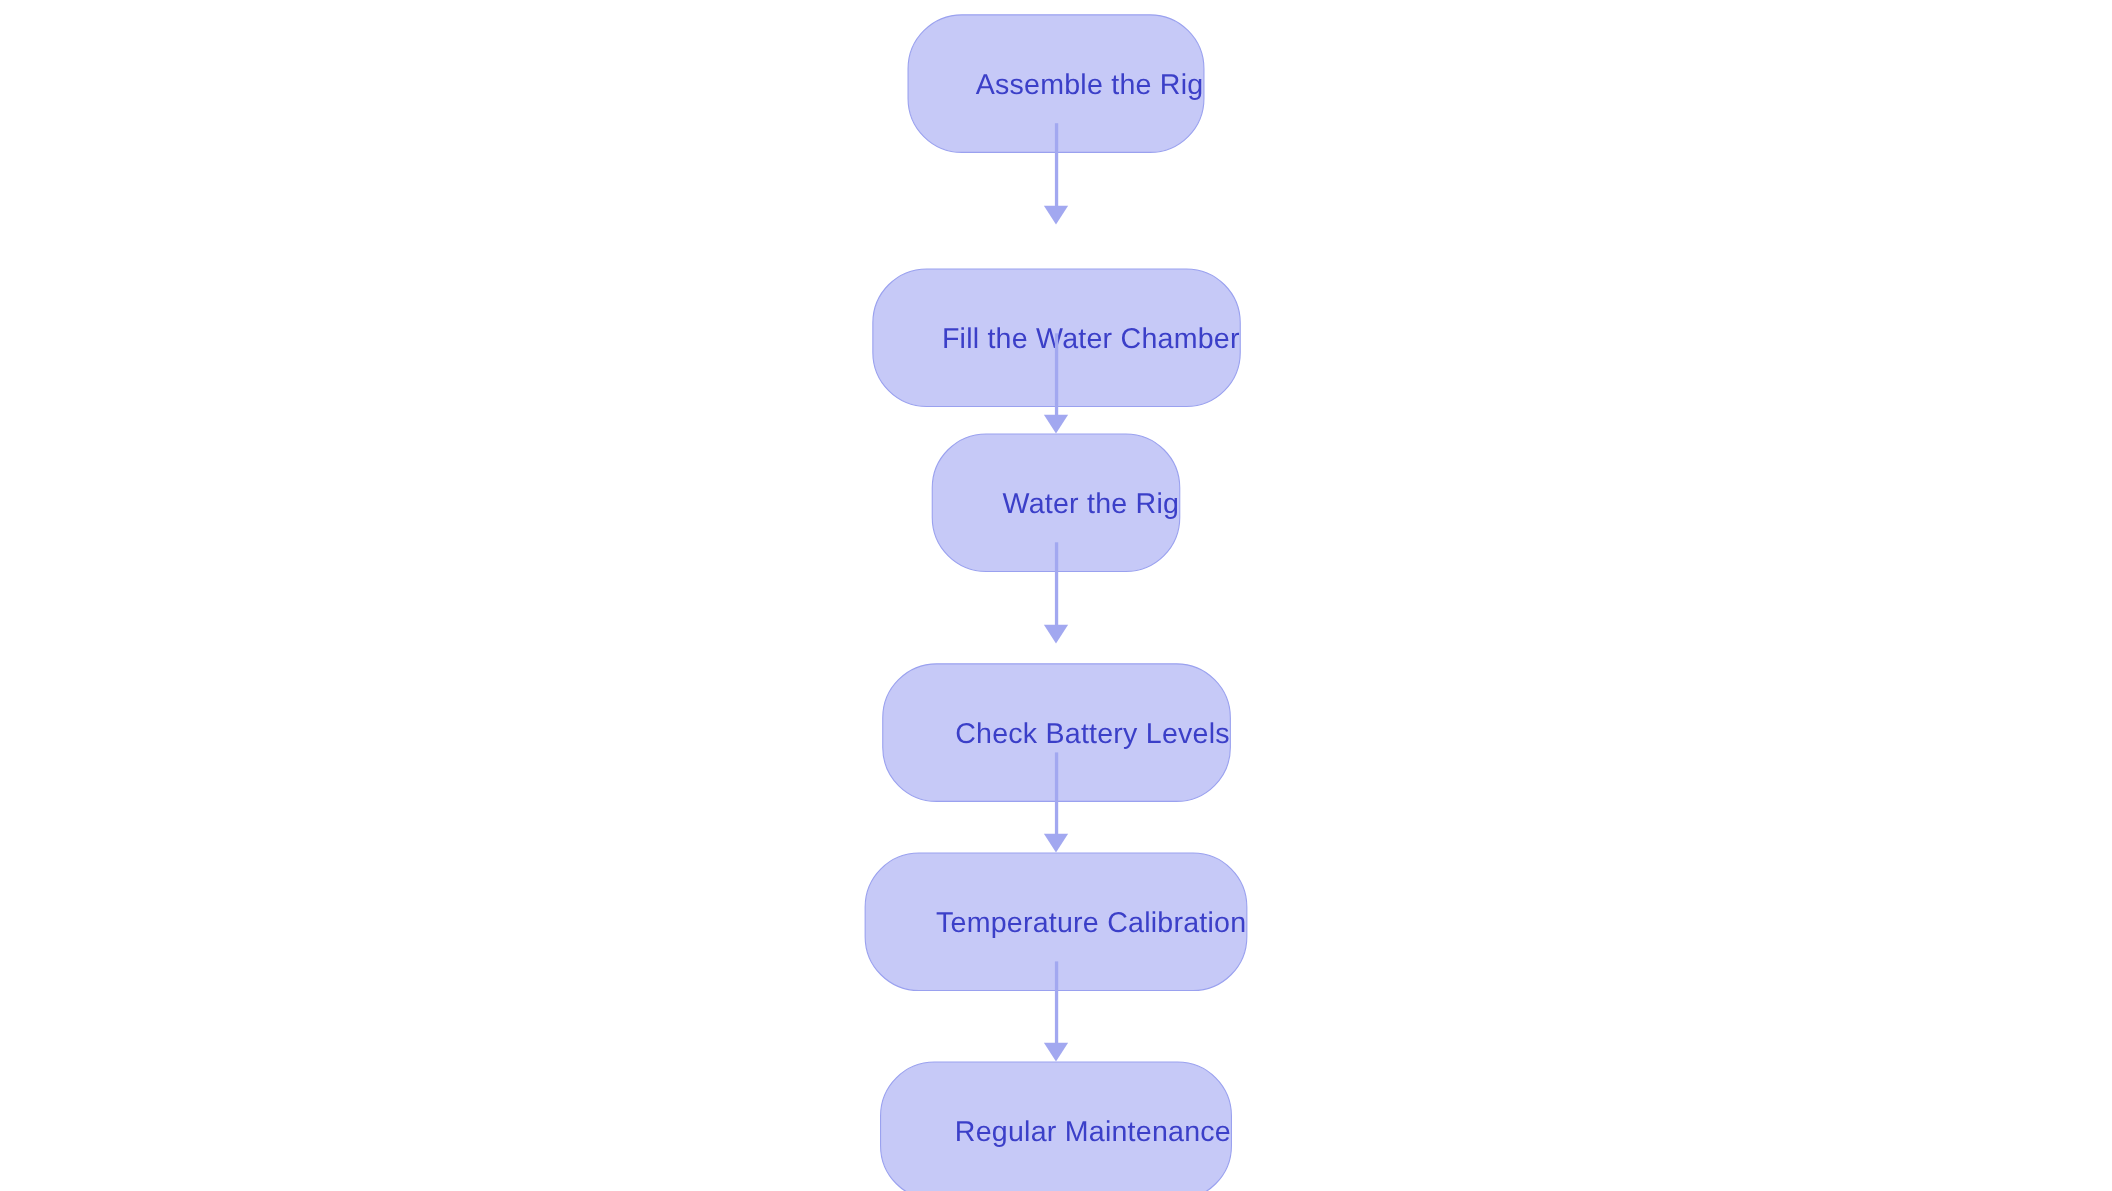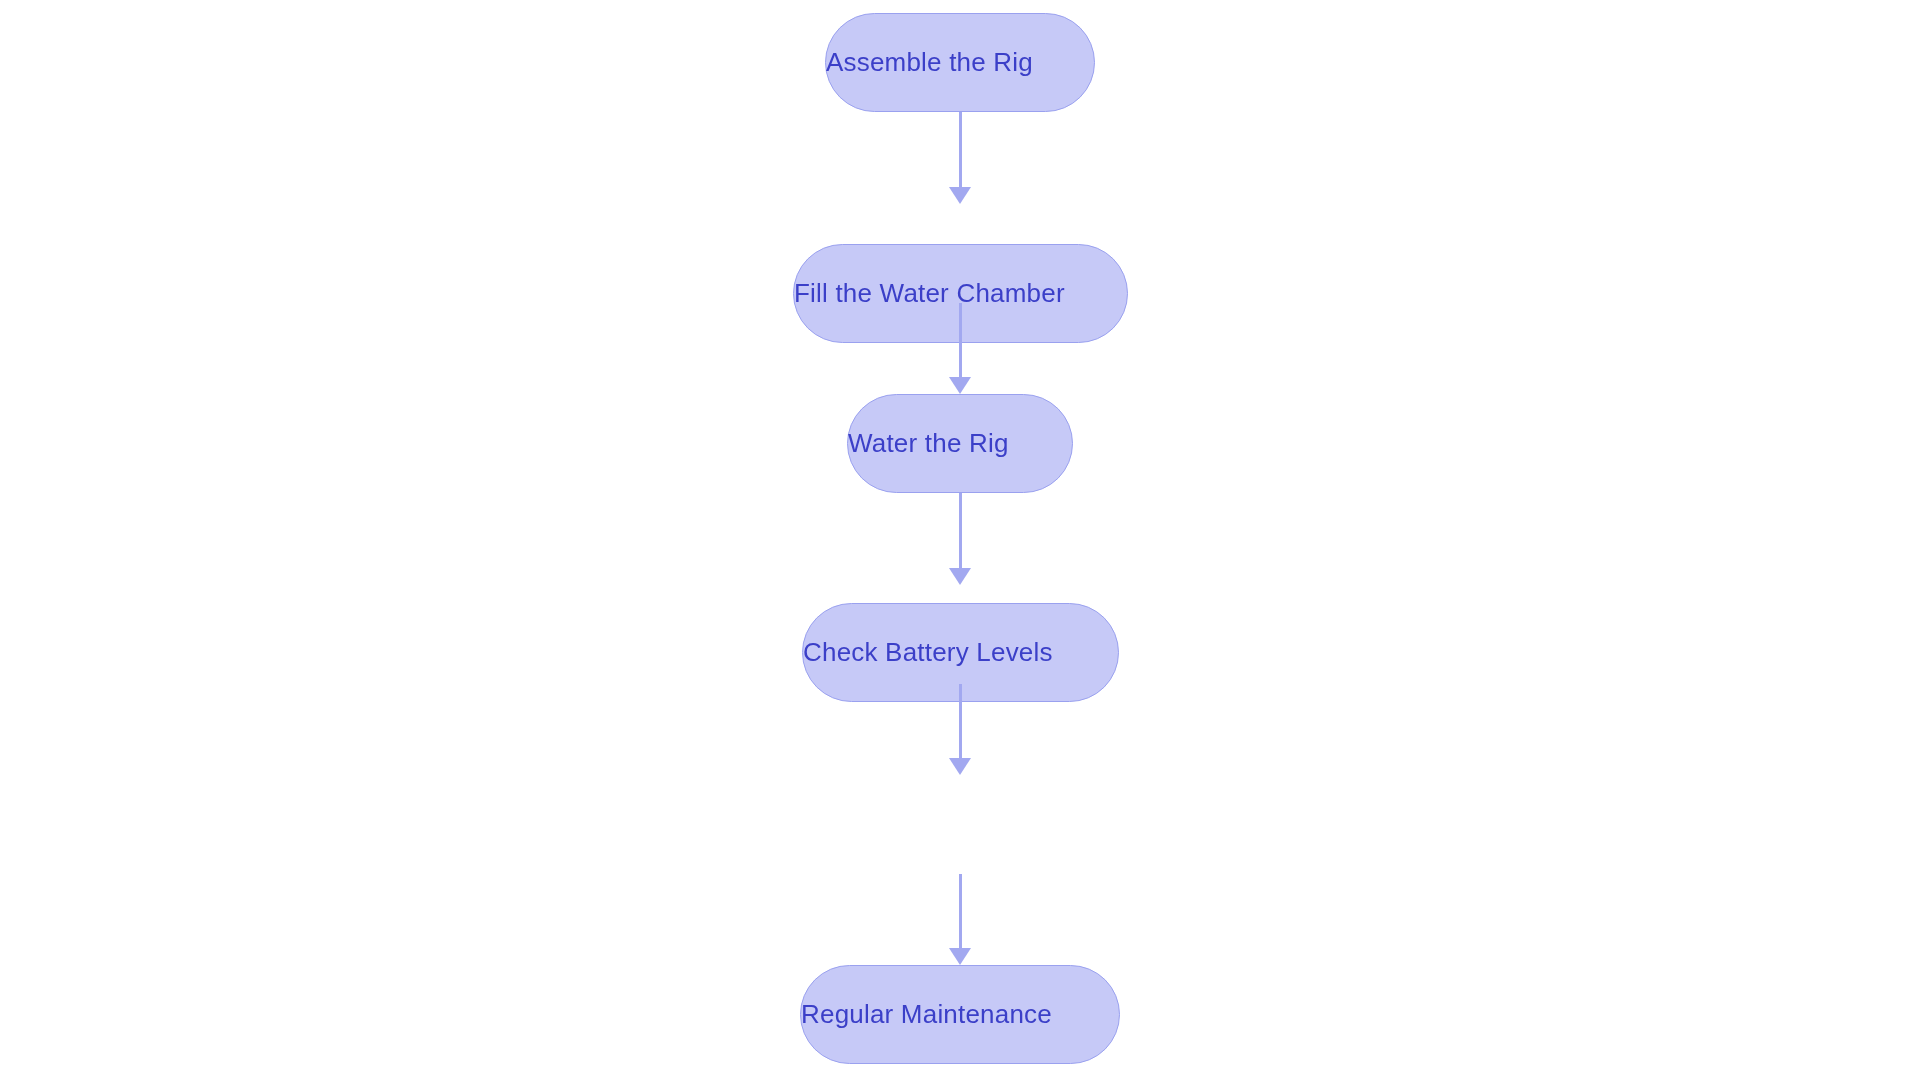--- a/index.html
+++ b/index.html
@@ -19,27 +19,27 @@
   }
   .canvas {
     position: relative;
     width: 1920px;
     height: 1083px;
     background: var(--background);
     overflow: hidden;
   }
   .flow-node {
     position: absolute;
-    height: 99px;
+    height: 126px;
     border-radius: 49.5px;
     background: var(--node-fill);
     border: 1.5px solid var(--node-border);
     display: flex;
     align-items: center;
-    justify-content: flex-start;
+    justify-content: flex-end;
     color: var(--node-text);
     font-size: 26px;
     letter-spacing: 0.2px;
     white-space: nowrap;
     text-align: center;
   }
   .node-1 { left: 825px;  top: 13px;  width: 270px; }
   .node-2 { left: 793px;  top: 204px; width: 335px; margin-top: 40px; }
   .node-3 { left: 847px;  top: 394px; width: 226px; }
   .node-4 { left: 802px;  top: 585px; width: 317px; margin-top: 18px; }
@@ -106,20 +106,23 @@
 
   <div class="flow-node node-4">
     <span>Check Battery Levels</span>
   </div>
 
   <div class="arrow arrow-4">
     <div class="line"></div>
     <div class="head"></div>
   </div>
 
+  <div class="flow-node node-5">
+    <span>Temperature Calibration</span>
+  </div>
 
   <div class="arrow arrow-5">
     <div class="line"></div>
     <div class="head"></div>
   </div>
 
   <div class="flow-node node-6">
     <span>Regular Maintenance</span>
   </div>
 

